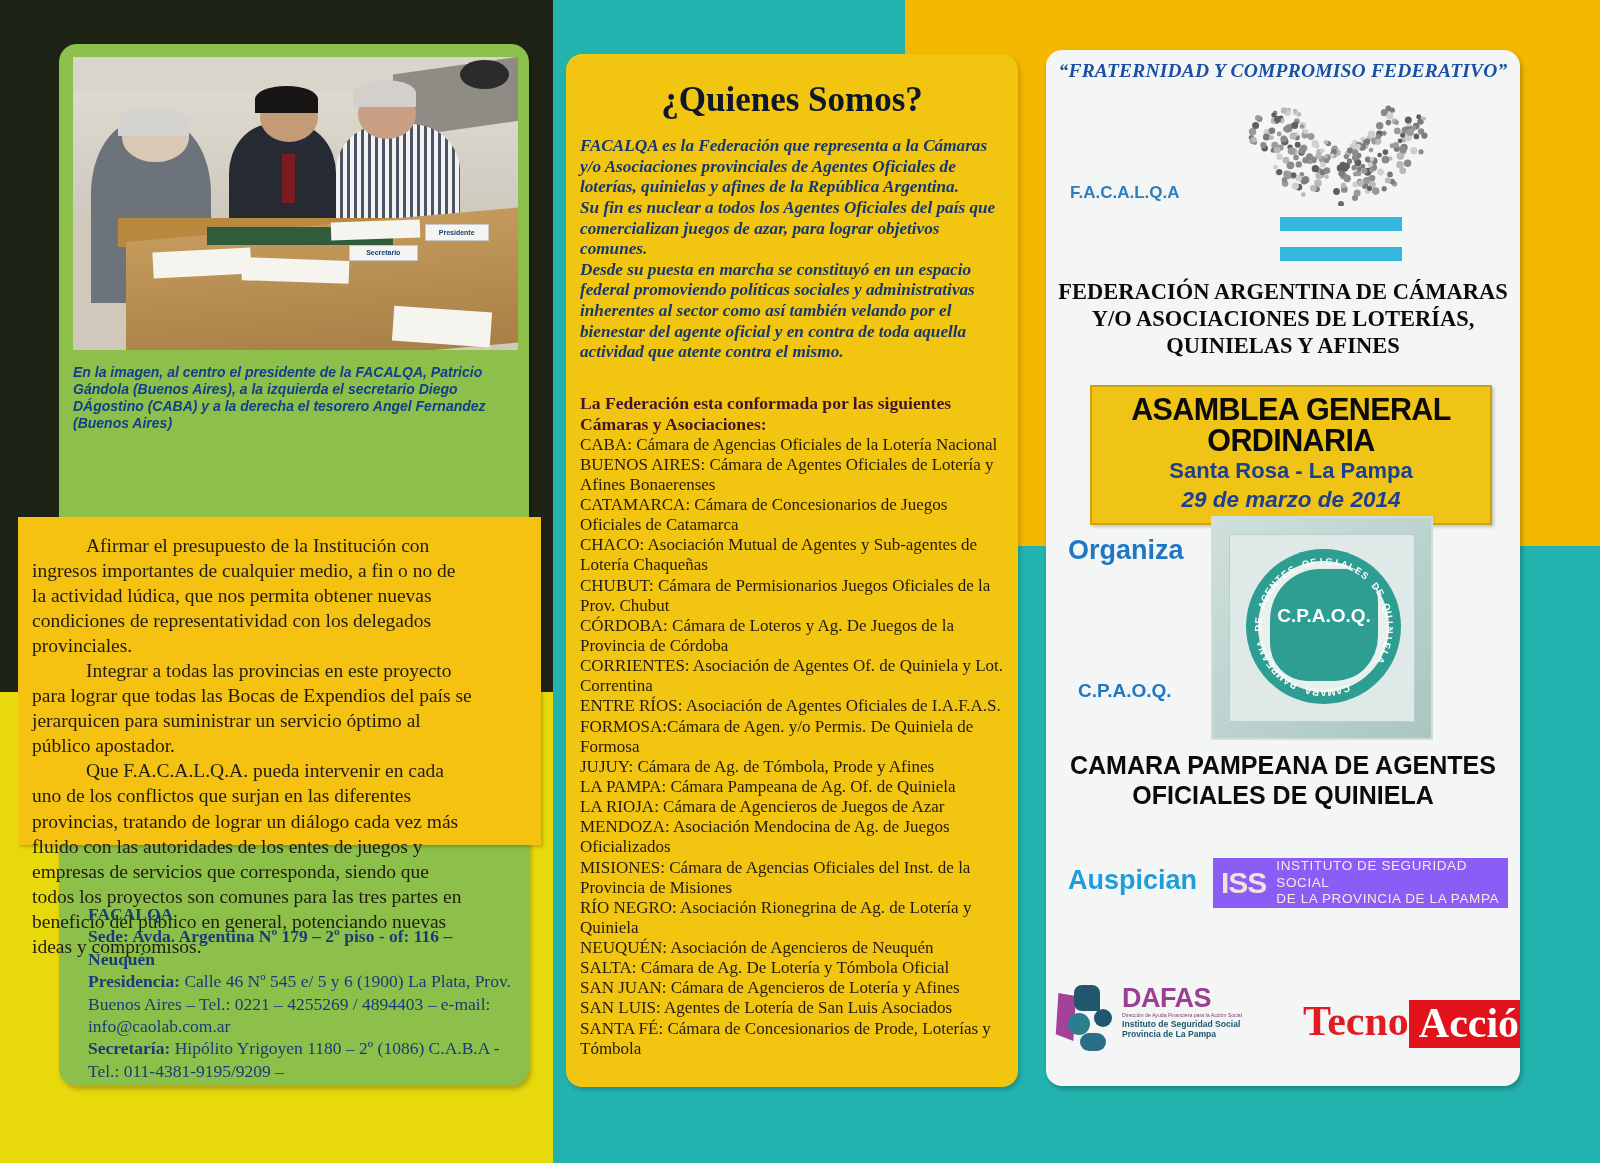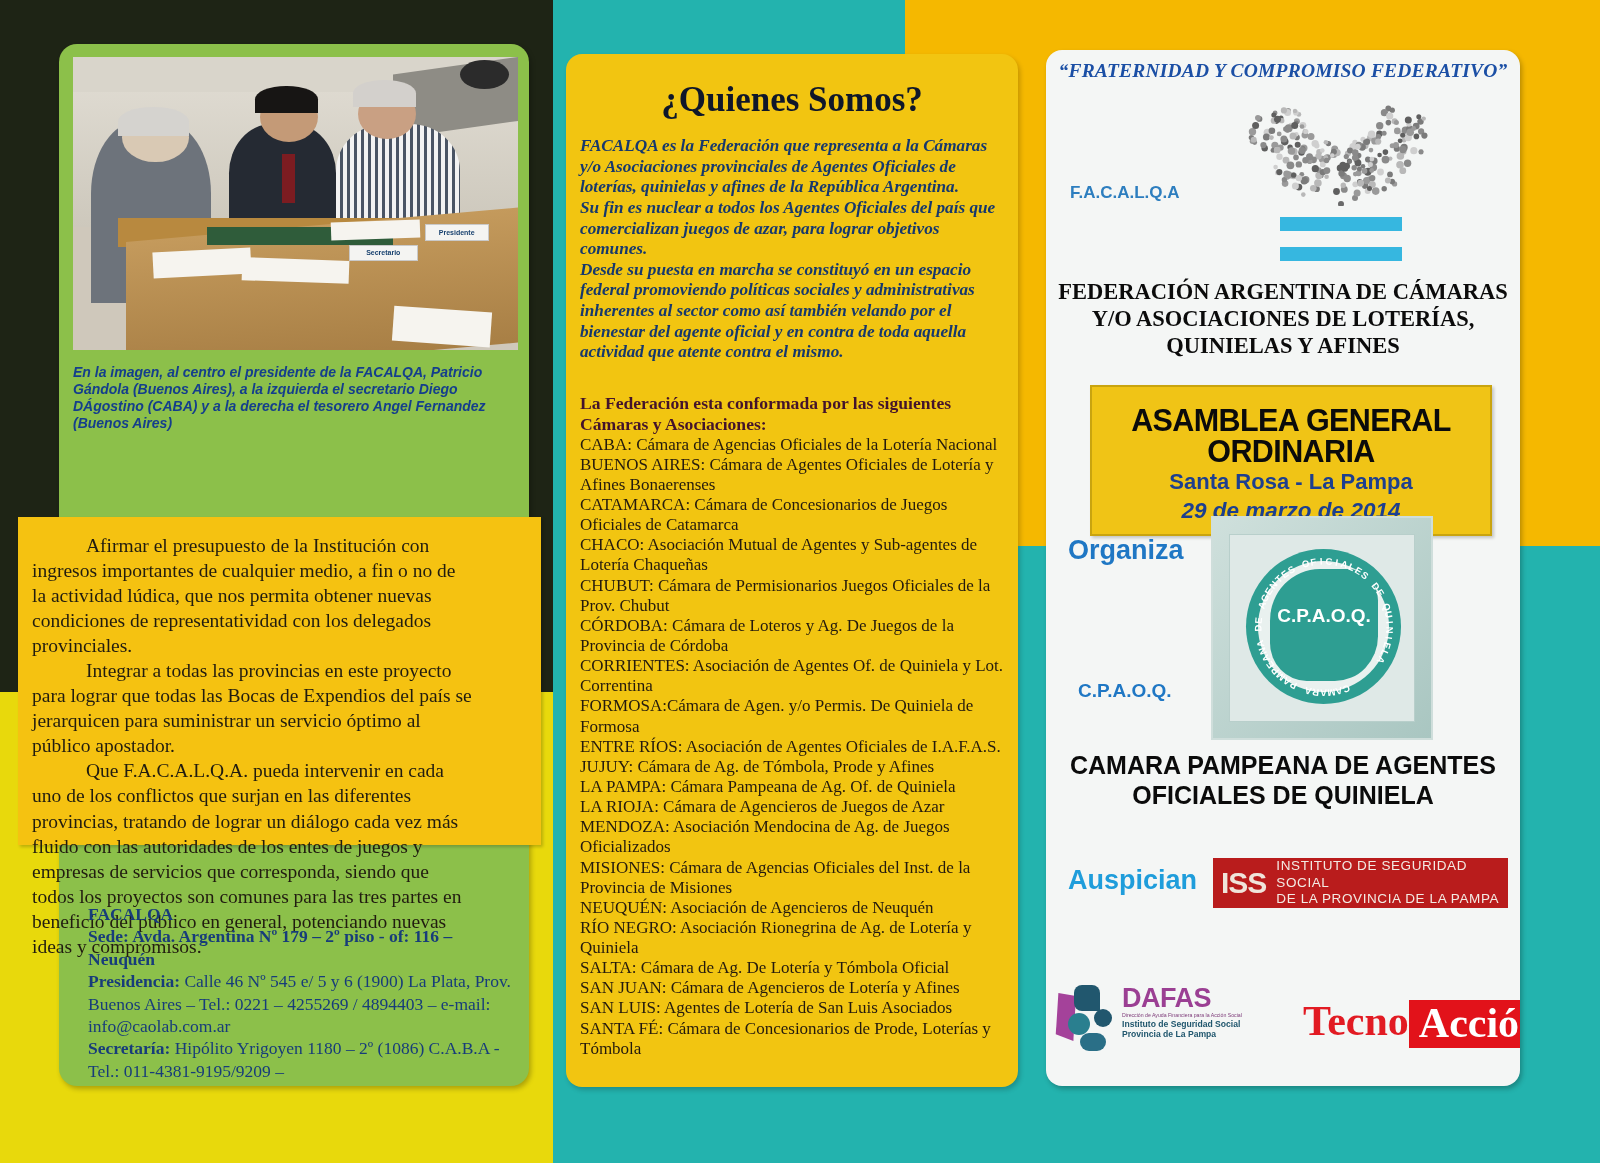--- a/index.html
+++ b/index.html
@@ -135,21 +135,21 @@
     position:absolute;left:24px;top:133px;
     font-family:"Liberation Sans",sans-serif;font-weight:bold;font-size:17px;color:#2d7ebf;
   }
   .fed-name{
     position:absolute;left:10px;top:228px;width:454px;text-align:center;
     font-family:"Liberation Serif",serif;font-weight:bold;font-size:22.5px;line-height:1.2;color:#0b0b0b;
   }
   .asamblea{
     position:absolute;left:44px;top:335px;width:386px;
     background:#f0c416;border:2px solid #c9a40f;
-    padding:18px 6px 10px;text-align:center;
+    padding:7px 6px 10px;text-align:center;
     box-shadow:2px 2px 3px rgba(0,0,0,.2);
   }
   .asamblea .l1{font-family:"Liberation Sans",sans-serif;font-weight:bold;font-size:30.5px;color:#0b0b0b;letter-spacing:-.6px;line-height:1.02;}
   .asamblea .l2{font-family:"Liberation Sans",sans-serif;font-weight:bold;font-size:22px;color:#1d3f8f;line-height:1.2;margin-top:2px;}
   .asamblea .l3{font-family:"Liberation Sans",sans-serif;font-weight:bold;font-style:italic;font-size:22.5px;color:#1d3f8f;line-height:1.2;margin-top:1px;}
 
   .lbl-organiza{
     position:absolute;left:22px;top:485px;
     font-family:"Liberation Sans",sans-serif;font-weight:bold;font-size:27px;color:#1f77c4;
   }
@@ -174,21 +174,21 @@
   .org-name{
     position:absolute;left:10px;top:700px;width:454px;text-align:center;
     font-family:"Liberation Sans",sans-serif;font-weight:bold;font-size:25px;line-height:1.2;color:#0b0b0b;
   }
   .lbl-auspician{
     position:absolute;left:22px;top:815px;
     font-family:Liberation Sans, sans-serif;font-weight:bold;font-size:27px;color:#1f9ddb;
   }
   .iss-logo{
     position:absolute;left:167px;top:808px;width:295px;height:50px;
-    background:#b91c1c;display:flex;align-items:center;
+    background:#8b5cf6;display:flex;align-items:center;
   }
   .iss-mark{font-family:"Liberation Sans",sans-serif;font-weight:bold;font-size:30px;color:#f0e4da;margin-left:8px;letter-spacing:-1px;}
   .iss-txt{font-family:"Liberation Sans",sans-serif;font-size:13.5px;color:#f3eae3;line-height:1.25;margin-left:10px;letter-spacing:.6px;}
   .dafas{position:absolute;left:8px;top:935px;width:210px;height:70px;display:flex;align-items:flex-start;}
   .dafas-mark{position:relative;width:62px;height:62px;}
   .df-map{position:absolute;left:0;top:8px;width:22px;height:48px;background:#a4429a;clip-path:polygon(20% 0,100% 6%,88% 100%,8% 86%);}
   .df-b1{position:absolute;left:20px;top:0;width:26px;height:26px;border-radius:8px 8px 0 8px;background:#21576e;}
   .df-b2{position:absolute;left:14px;top:28px;width:22px;height:22px;border-radius:50%;background:#2a7f8f;}
   .df-b3{position:absolute;left:40px;top:24px;width:18px;height:18px;border-radius:50%;background:#21576e;}
   .df-b4{position:absolute;left:26px;top:48px;width:26px;height:18px;border-radius:10px;background:#2a6f87;}
@@ -270,29 +270,29 @@
 Desde su puesta en marcha se constituyó en un espacio federal promoviendo políticas sociales y administrativas inherentes al sector como así también velando por el bienestar del agente oficial y en contra de toda aquella actividad que atente contra el mismo.</div>
   <div class="mid-sub">La Federación esta conformada por las siguientes Cámaras y Asociaciones:</div>
   <div class="mid-list">
       <div>CABA: Cámara de Agencias Oficiales de la Lotería Nacional</div>
       <div>BUENOS AIRES: Cámara de Agentes Oficiales de Lotería y Afines Bonaerenses</div>
       <div>CATAMARCA: Cámara de Concesionarios de Juegos Oficiales de Catamarca</div>
       <div>CHACO: Asociación Mutual de Agentes y Sub-agentes de Lotería Chaqueñas</div>
       <div>CHUBUT: Cámara de Permisionarios Juegos Oficiales de la Prov. Chubut</div>
       <div>CÓRDOBA: Cámara de Loteros y Ag. De Juegos de la Provincia de Córdoba</div>
       <div>CORRIENTES: Asociación de Agentes Of. de Quiniela y Lot. Correntina</div>
+      <div>ENTRE RÍOS: Asociación de Agentes Oficiales de I.A.F.A.S.</div>
       <div>FORMOSA:Cámara de Agen. y/o Permis. De Quiniela de Formosa</div>
-      <div>ENTRE RÍOS: Asociación de Agentes Oficiales de I.A.F.A.S.</div>
       <div>JUJUY: Cámara de Ag. de Tómbola, Prode y Afines</div>
       <div>LA PAMPA: Cámara Pampeana de Ag. Of. de Quiniela</div>
       <div>LA RIOJA: Cámara de Agencieros de Juegos de Azar</div>
       <div>MENDOZA: Asociación Mendocina de Ag. de Juegos Oficializados</div>
       <div>MISIONES: Cámara de Agencias Oficiales del Inst. de la Provincia de Misiones</div>
+      <div>RÍO NEGRO: Asociación Rionegrina de Ag. de Lotería y Quiniela</div>
       <div>NEUQUÉN: Asociación de Agencieros de Neuquén</div>
-      <div>RÍO NEGRO: Asociación Rionegrina de Ag. de Lotería y Quiniela</div>
       <div>SALTA: Cámara de Ag. De Lotería y Tómbola Oficial</div>
       <div>SAN JUAN: Cámara de Agencieros de Lotería y Afines</div>
       <div>SAN LUIS: Agentes de Lotería de San Luis Asociados</div>
       <div>SANTA FÉ: Cámara de Concesionarios de Prode, Loterías y Tómbola</div>
     </div>
 </div>
 
 <div class="panel-right">
   <div class="slogan">“FRATERNIDAD Y COMPROMISO FEDERATIVO”</div>
 

